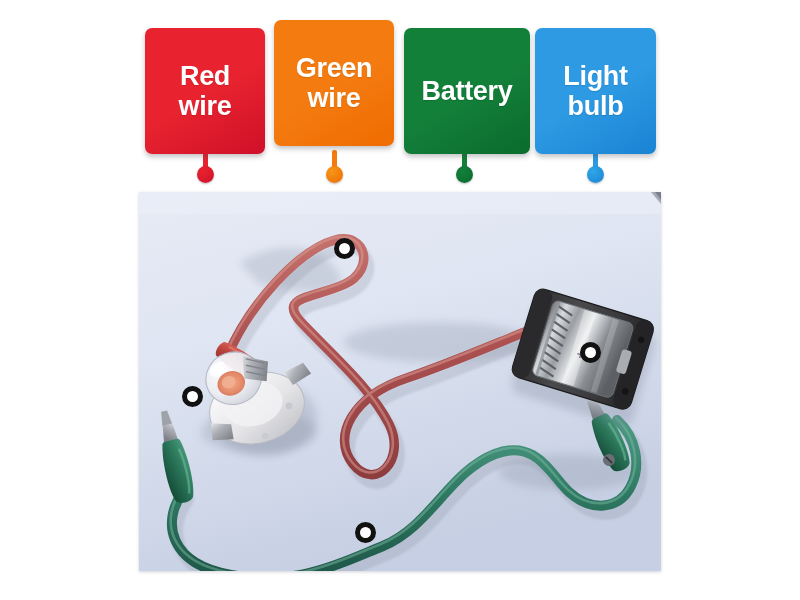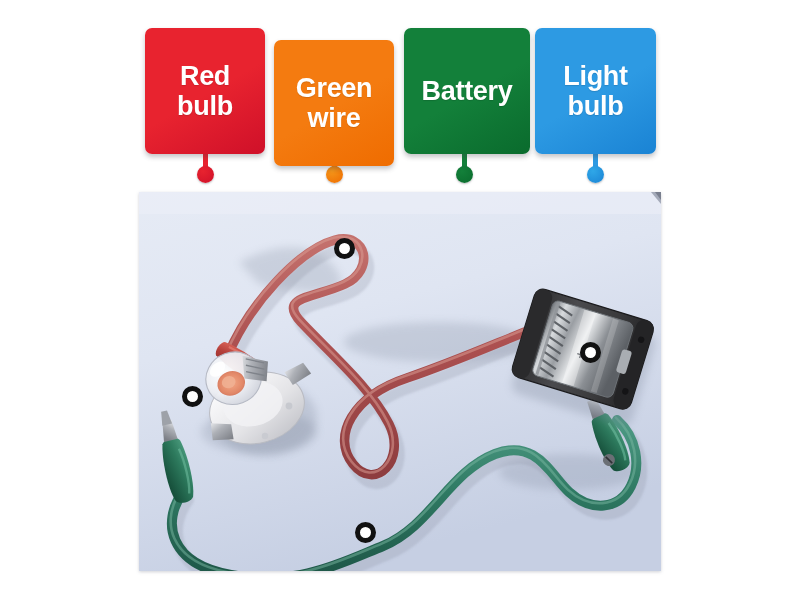--- a/index.html
+++ b/index.html
@@ -99,27 +99,27 @@
   }
 </style>
 </head>
 <body>
 
 <div id="stage">
 
   <div id="labels-layer">
       <div class="label-card" style="left: 145px; top: 28px; width: 120px; height: 126px; background: linear-gradient(150deg, rgb(232, 35, 47) 0%, rgb(232, 35, 47) 52%, rgb(207, 16, 41) 100%);">
         <div class="label-text">Red
-bulb</div>
+wire</div>
       </div>
       <div class="connector" style="left: 193px; top: 150px; width: 24px; height: 36px;">
         <div class="stem" style="background: rgb(232, 35, 47);"></div>
         <div class="knob" style="background: radial-gradient(circle at 35% 30%, rgb(232, 35, 47), rgb(207, 16, 41));"></div>
       </div>
-      <div class="label-card" style="left: 274px; top: 40px; width: 120px; height: 126px; background: linear-gradient(150deg, rgb(244, 123, 16) 0%, rgb(244, 123, 16) 52%, rgb(239, 108, 0) 100%);">
+      <div class="label-card" style="left: 274px; top: 20px; width: 120px; height: 126px; background: linear-gradient(150deg, rgb(244, 123, 16) 0%, rgb(244, 123, 16) 52%, rgb(239, 108, 0) 100%);">
         <div class="label-text">Green
 wire</div>
       </div>
       <div class="connector" style="left: 322px; top: 150px; width: 24px; height: 36px;">
         <div class="stem" style="background: rgb(244, 123, 16);"></div>
         <div class="knob" style="background: radial-gradient(circle at 35% 30%, rgb(245, 150, 26), rgb(239, 108, 0));"></div>
       </div>
       <div class="label-card" style="left: 404px; top: 28px; width: 126px; height: 126px; background: linear-gradient(150deg, rgb(19, 128, 58) 0%, rgb(19, 128, 58) 52%, rgb(10, 107, 45) 100%);">
         <div class="label-text">Battery</div>
       </div>

